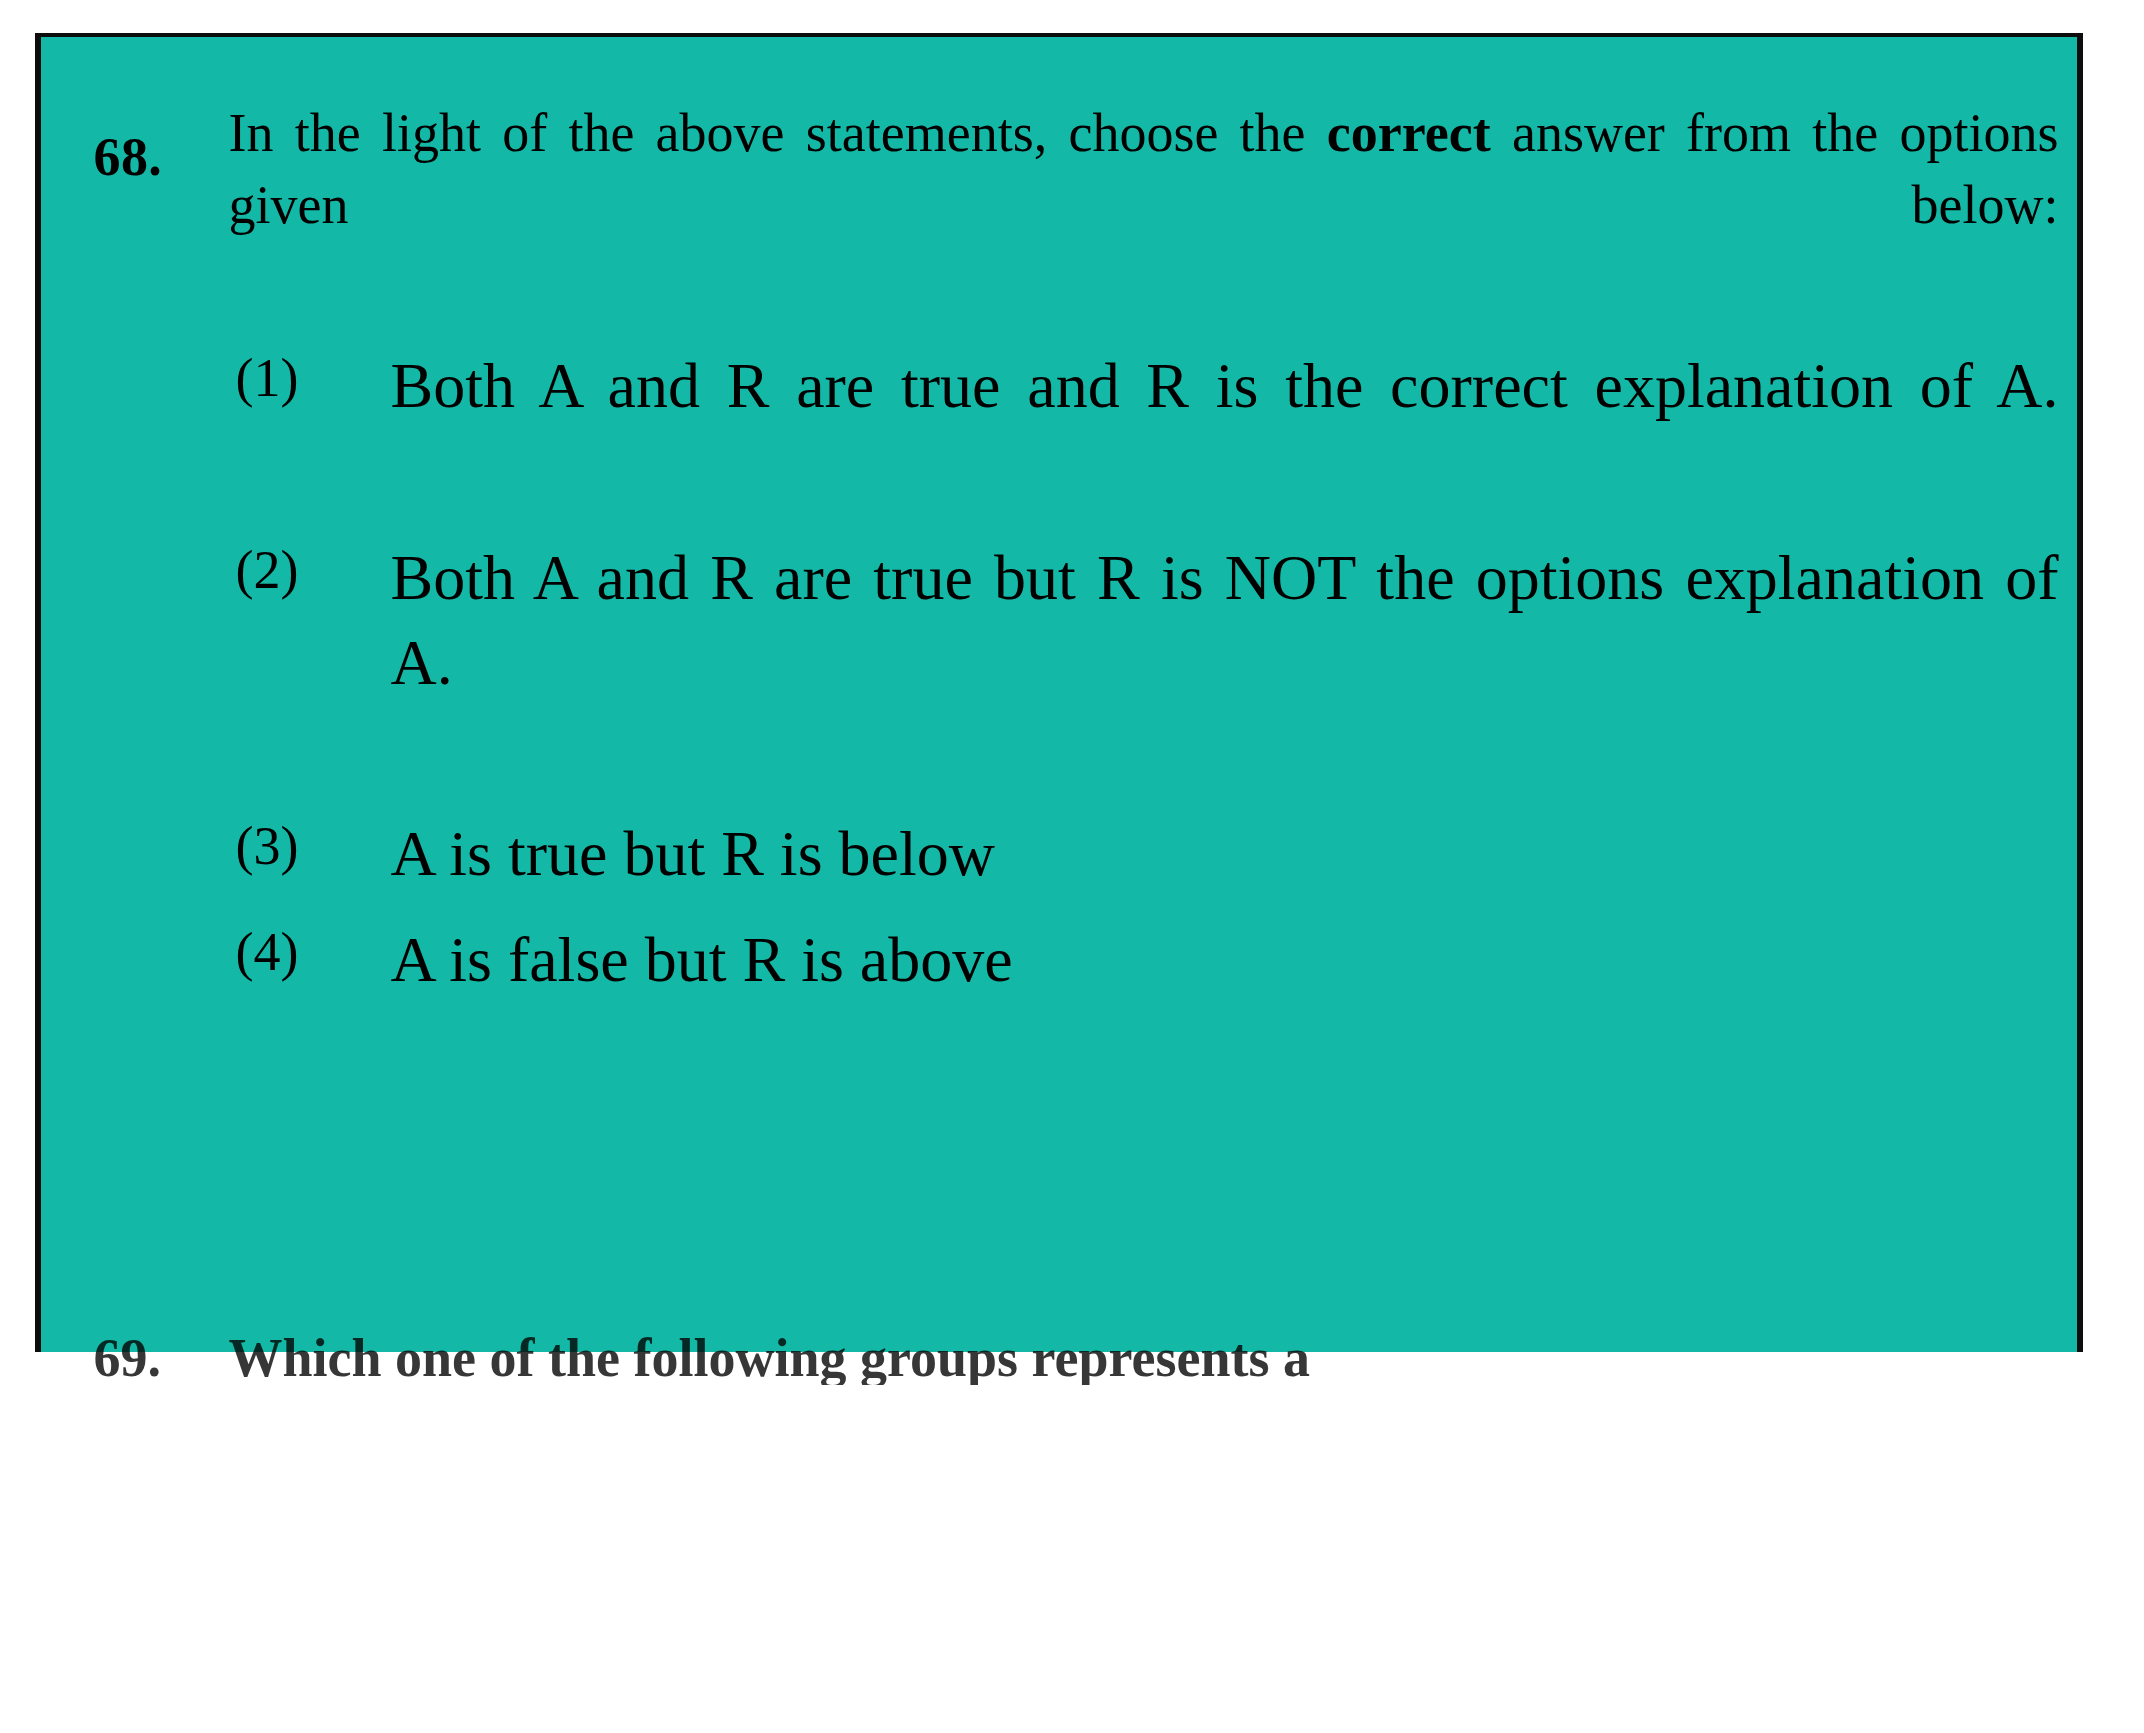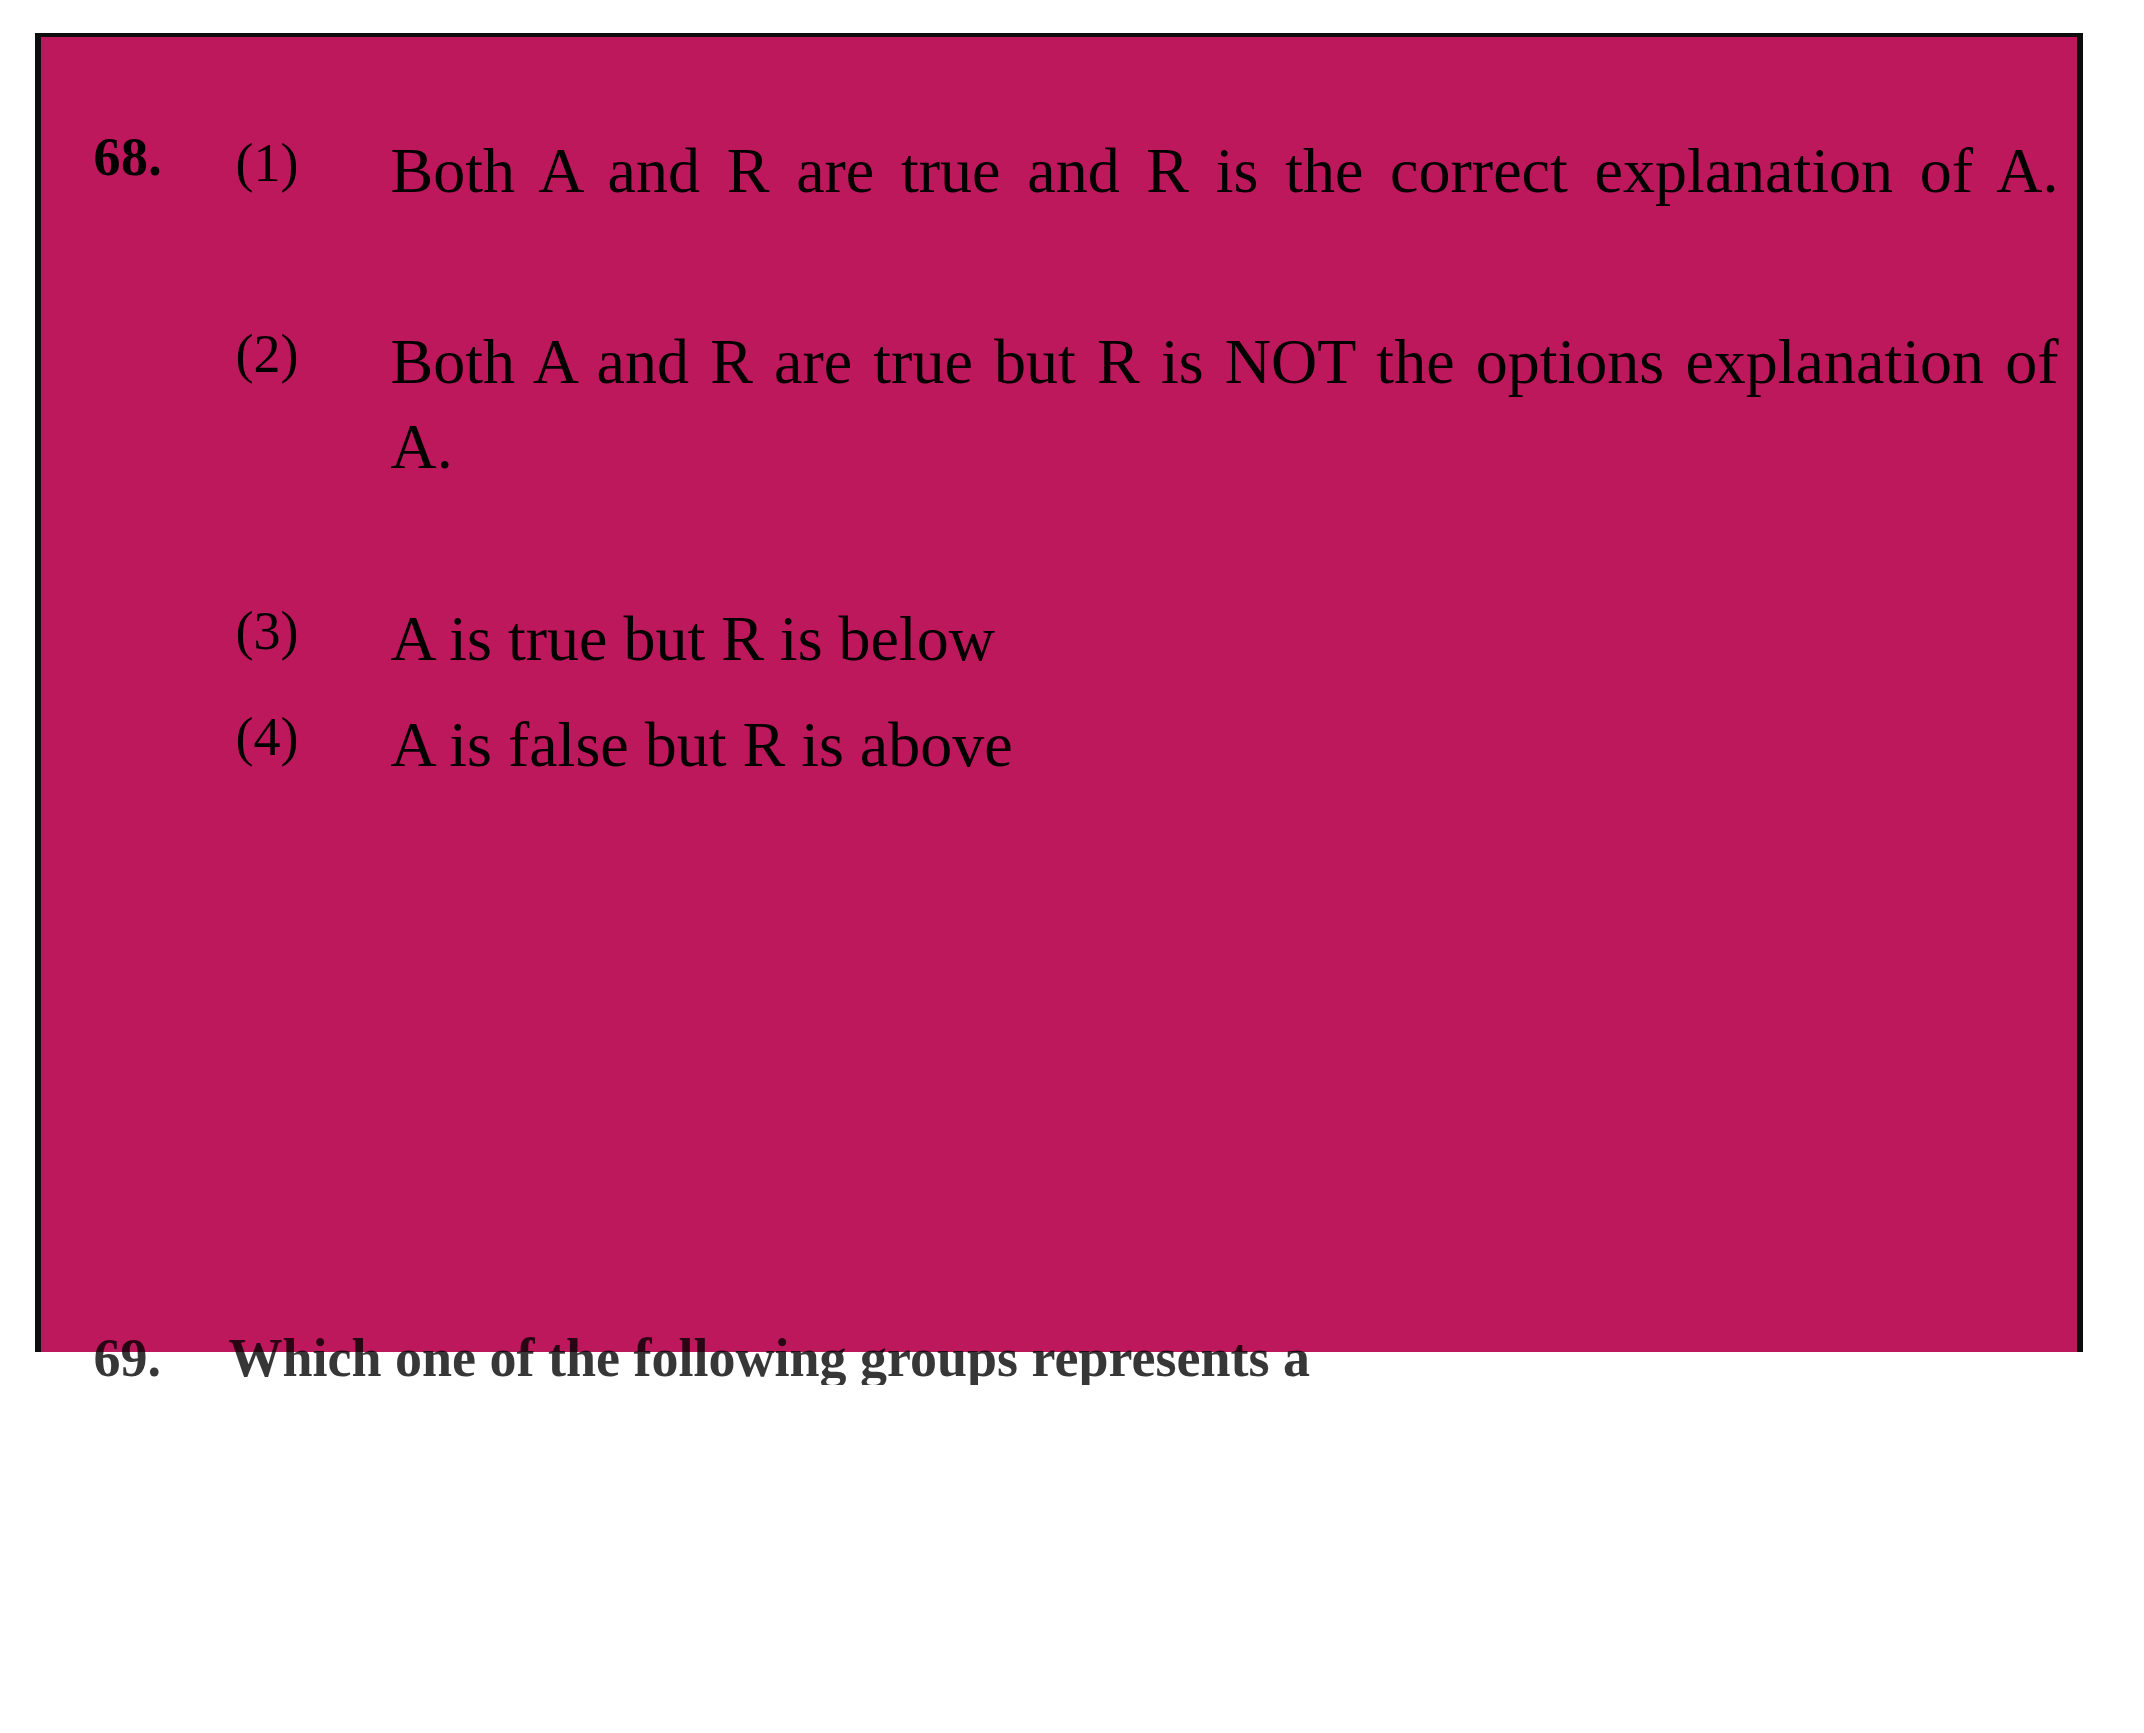--- a/index.html
+++ b/index.html
@@ -20,21 +20,21 @@
   .page-frame {
     position: absolute;
     left: 35px;
     top: 33px;
     width: 2048px;
     height: 1319px;
     border-left: 6.1px solid #0d0d0d;
     border-right: 6.1px solid #0d0d0d;
     border-top: 4.4px solid #0d0d0d;
     box-sizing: border-box;
-    background: #be185d;
+    background: #14b8a6;
   }
 
   .content {
     position: absolute;
     left: 0;
     top: 0;
     width: 100%;
     height: 100%;
   }
 
@@ -156,20 +156,23 @@
     <div class="question-block">
       <div class="q-row">
 
         <div class="q-number">68.</div>
 
         <div class="q-body">
 
 
 
 
+          <p class="para last-justify">
+            <span>In the light of the above statements, choose the </span><span class="bold">correct</span><span> answer from the options given below:</span>
+          </p>
 
           <div class="options">
 
             <div class="option">
               <div class="opt-label">(1)</div>
               <div class="opt-text justify-all">Both A and R are true and R is the correct explanation of A.</div>
             </div>
 
             <div class="option">
               <div class="opt-label">(2)</div>

